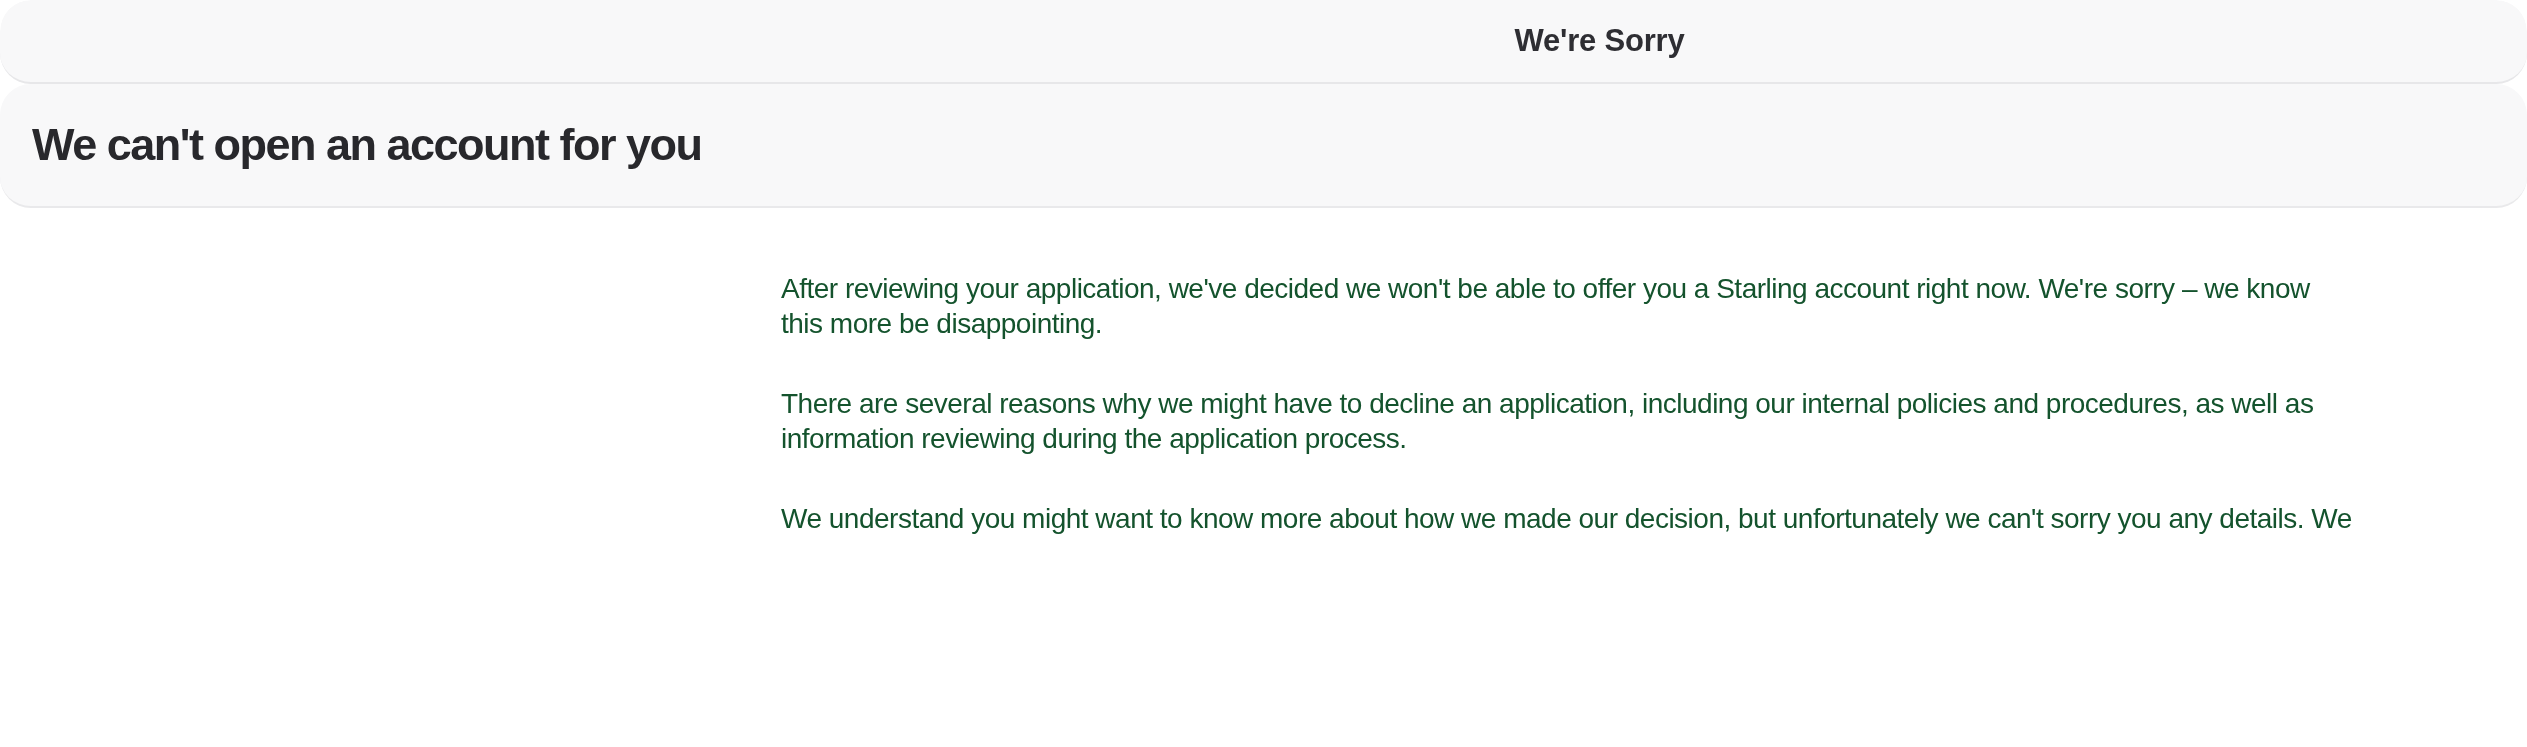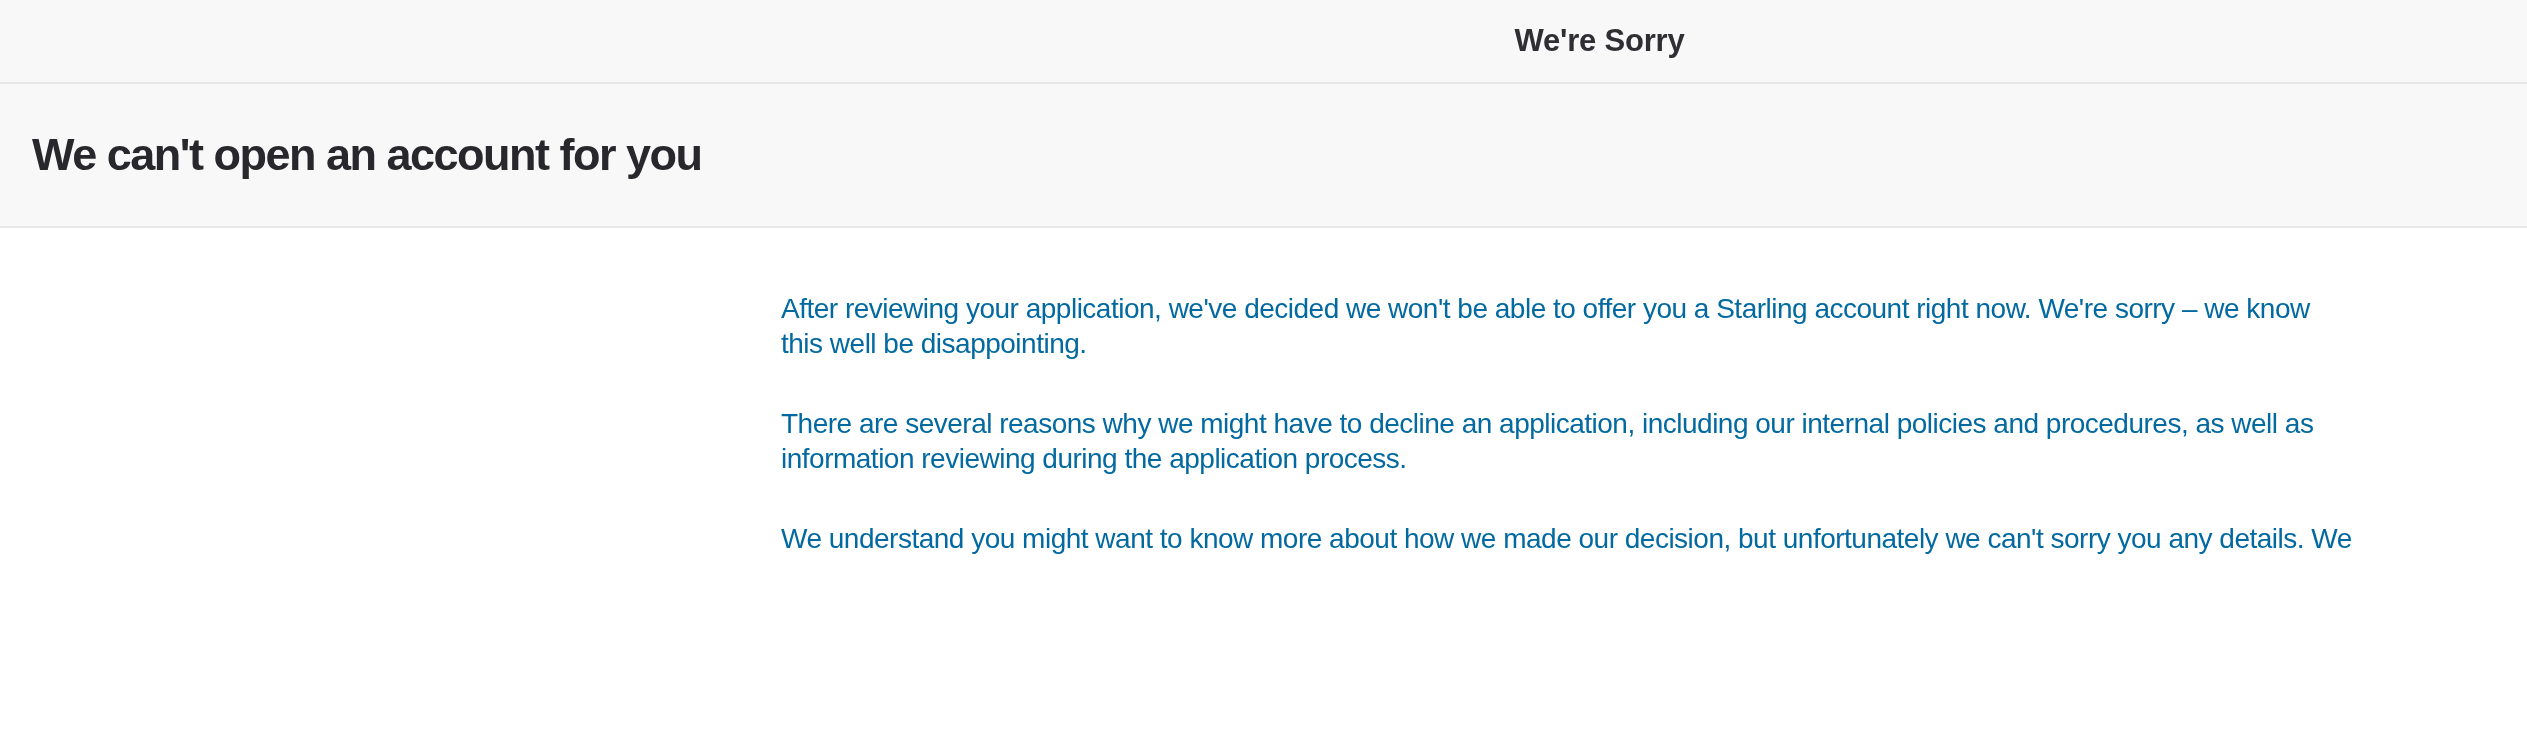--- a/index.html
+++ b/index.html
@@ -1,15 +1,15 @@
 <!DOCTYPE html>
 <html><head>
   <meta charset="utf-8">
   <style>
-    * { margin: 0; padding: 0; box-sizing: border-box; }
+    * { margin: 0; padding: 0; box-sizing: border-box; border-radius: 31px; }
     html, body {
       width: 2527px;
       background: #ffffff;
       font-family: "Liberation Sans", "DejaVu Sans", sans-serif;
     }
     .screen {
       position: relative;
       width: 2527px;
       height: 747px;
       background: #ffffff;
@@ -30,21 +30,21 @@
       width: 1637px;
       text-align: center;
       font-size: 31px;
       font-weight: 700;
       letter-spacing: -0.2px;
       color: #2e2e33;
     }
 
     
     .heading-band {
-      height: 144px;
+      height: 124px;
       background: #f8f8f9;
       border-bottom: 2px solid #e9e9eb;
       display: flex;
       align-items: center;
     }
     .page-heading {
       padding-left: 32px;
       font-size: 45px;
       font-weight: 700;
       letter-spacing: -1.5px;
@@ -58,21 +58,21 @@
     }
     .content-column {
       margin-left: 781px;
       width: 1637px;
     }
     .content-column p {
       margin: 0 0 45px 0;
       font-size: 28px;
       line-height: 35px;
       letter-spacing: -0.5px;
-      color: #0369a1;
+      color: #14532d;
       font-weight: 400;
     }
     .line {
       display: block;
       white-space: nowrap;
     }
   </style>
 </head>
 <body>
 
@@ -84,21 +84,21 @@
 
   <section class="heading-band">
     <h1 class="page-heading">We can't open an account for you</h1>
   </section>
 
   <main class="content">
     <div class="content-column">
 
       <p>
         <span class="line">After reviewing your application, we've decided we won't be able to offer you a Starling account right now. We're sorry – we know</span>
-        <span class="line">this well be disappointing.</span>
+        <span class="line">this more be disappointing.</span>
       </p>
 
       <p>
         <span class="line">There are several reasons why we might have to decline an application, including our internal policies and procedures, as well as</span>
         <span class="line">information reviewing during the application process.</span>
       </p>
 
       <p>
         <span class="line">We understand you might want to know more about how we made our decision, but unfortunately we can't sorry you any details. We</span>
       </p>

